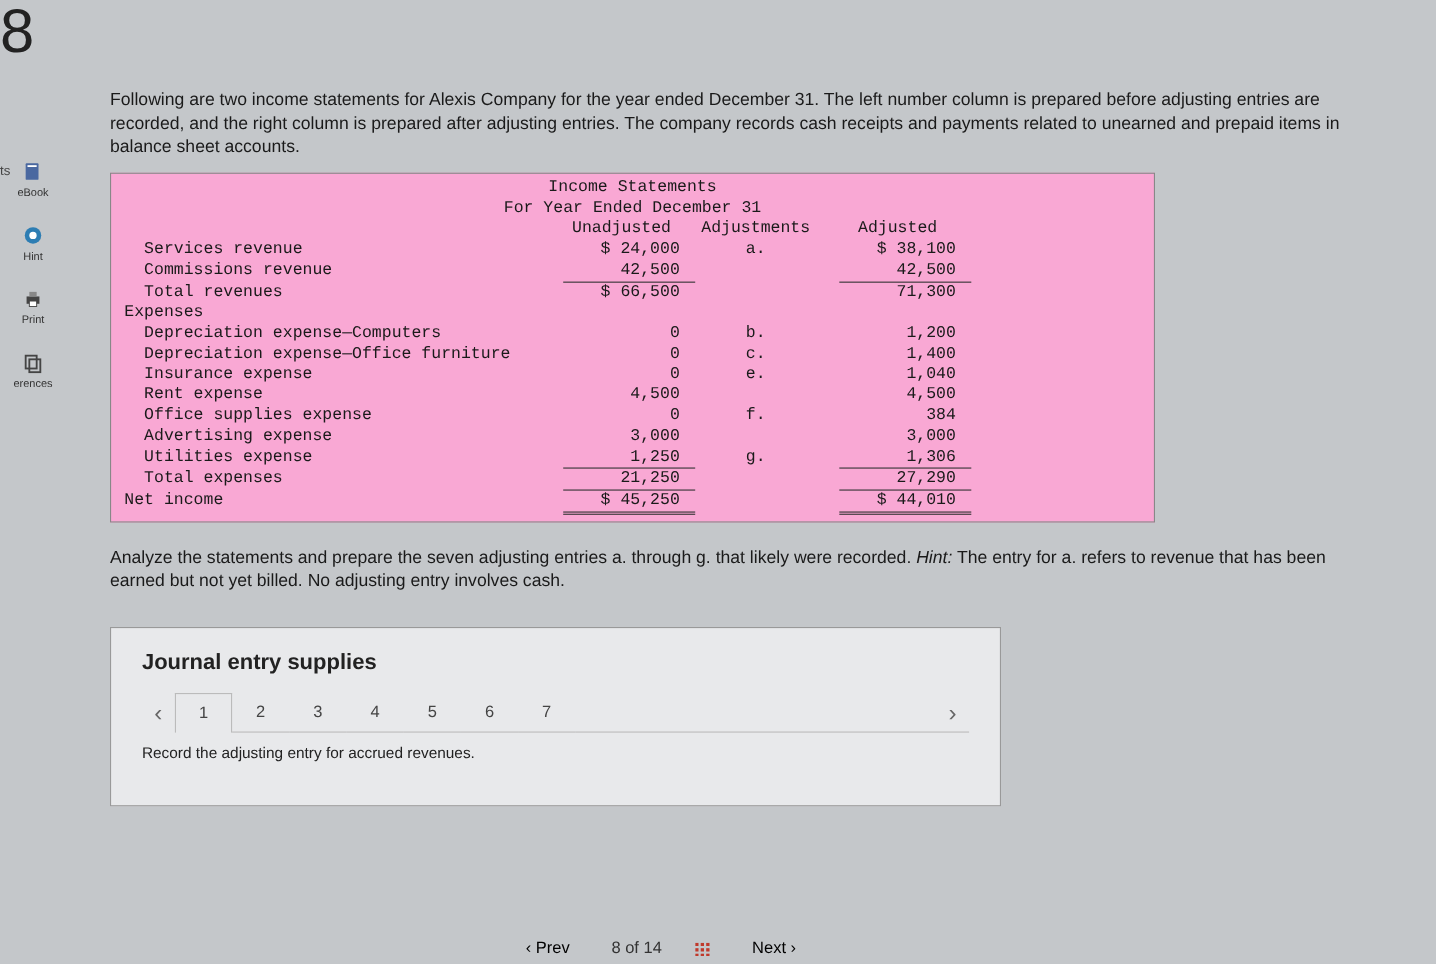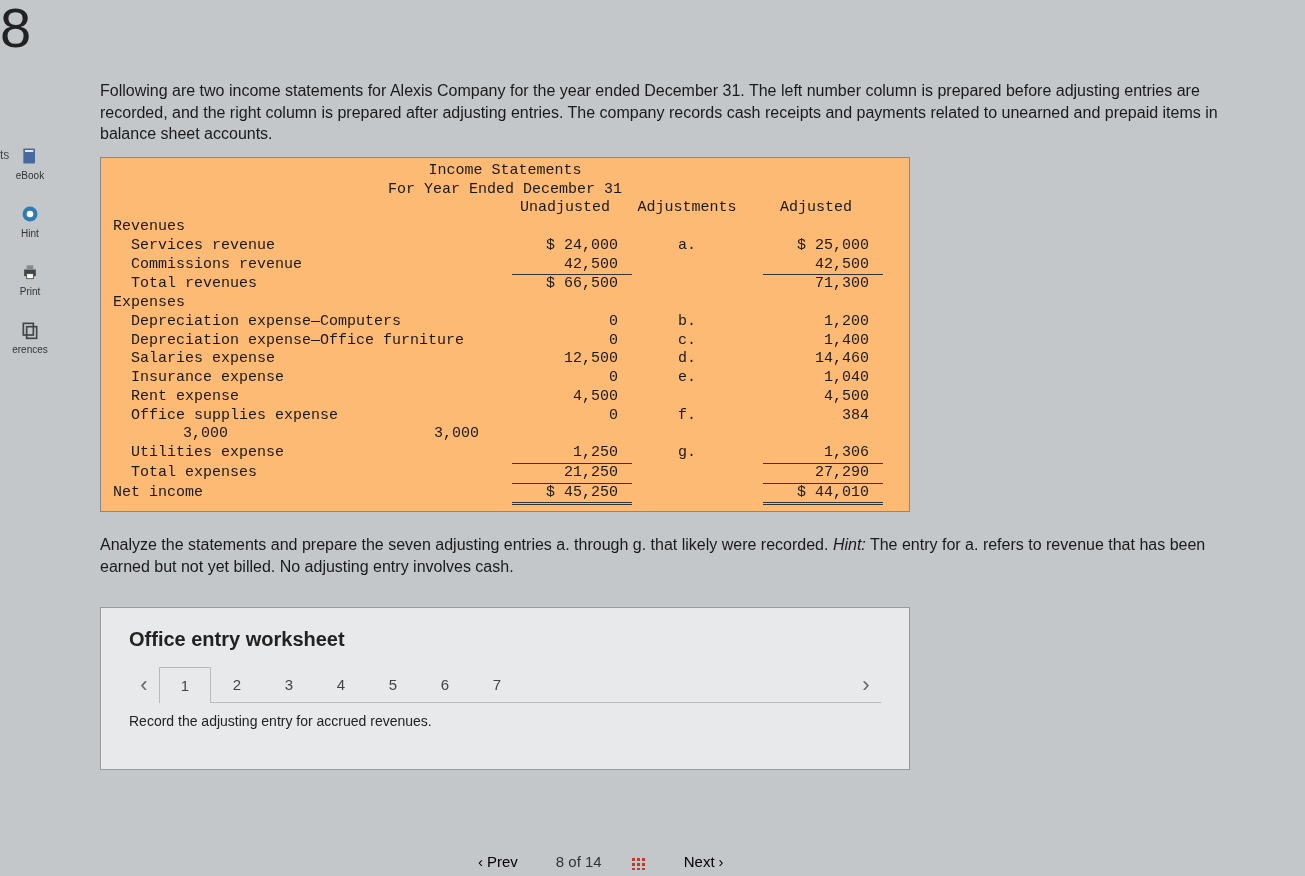--- a/index.html
+++ b/index.html
@@ -48,23 +48,23 @@
     top: 80px;
     width: 1150px;
   }
   .intro {
     font-size: 16px;
     line-height: 1.35;
     color: #1a1a1a;
     margin-bottom: 12px;
   }
   .statement-box {
-    background: #fdba74;
+    background: #f9a8d4;
     border: 1px solid #888;
-    width: 810px;
+    width: 950px;
     font-family: "Courier New", monospace;
     font-size: 15px;
     line-height: 1.25;
     padding: 4px 0 6px 0;
     margin-bottom: 22px;
   }
   .stmt-title { text-align: center; }
   .stmt-row { display:flex; }
   .stmt-label { flex: 0 0 390px; padding-left: 12px; white-space: pre; }
   .stmt-col { flex: 0 0 120px; text-align: right; padding-right: 14px; white-space: pre; margin-left: 21px; }
@@ -176,30 +176,24 @@
   <div class="statement-box">
     <div class="stmt-title">Income Statements</div>
     <div class="stmt-title">For Year Ended December 31</div>
     <div class="stmt-row stmt-header-row">
       <div class="stmt-label"></div>
       <div class="stmt-col">Unadjusted</div>
       <div class="stmt-adj">Adjustments</div>
       <div class="stmt-col">Adjusted</div>
     </div>
     <div class="stmt-row">
-      <div class="stmt-label">Revenues</div>
-      <div class="stmt-col"></div>
-        <div class="stmt-adj"></div>
-        <div class="stmt-col"></div>
-    </div>
-    <div class="stmt-row">
       <div class="stmt-label">  Services revenue</div>
       <div class="stmt-col">$ 24,000</div>
       <div class="stmt-adj">a.</div>
-      <div class="stmt-col">$ 25,000</div>
+      <div class="stmt-col">$ 38,100</div>
     </div>
     <div class="stmt-row">
       <div class="stmt-label">  Commissions revenue</div>
       <div class="stmt-col underline-bottom">42,500</div>
       <div class="stmt-adj"></div>
       <div class="stmt-col underline-bottom">42,500</div>
     </div>
     <div class="stmt-row">
       <div class="stmt-label">  Total revenues</div>
       <div class="stmt-col">$ 66,500</div>
@@ -218,44 +212,39 @@
       <div class="stmt-adj">b.</div>
       <div class="stmt-col">1,200</div>
     </div>
     <div class="stmt-row">
       <div class="stmt-label">  Depreciation expense—Office furniture</div>
       <div class="stmt-col">0</div>
       <div class="stmt-adj">c.</div>
       <div class="stmt-col">1,400</div>
     </div>
     <div class="stmt-row">
-      <div class="stmt-label">  Salaries expense</div>
-      <div class="stmt-col">12,500</div>
-      <div class="stmt-adj">d.</div>
-      <div class="stmt-col">14,460</div>
-    </div>
-    <div class="stmt-row">
       <div class="stmt-label">  Insurance expense</div>
       <div class="stmt-col">0</div>
       <div class="stmt-adj">e.</div>
       <div class="stmt-col">1,040</div>
     </div>
     <div class="stmt-row">
       <div class="stmt-label">  Rent expense</div>
       <div class="stmt-col">4,500</div>
       <div class="stmt-adj"></div>
       <div class="stmt-col">4,500</div>
     </div>
     <div class="stmt-row">
       <div class="stmt-label">  Office supplies expense</div>
       <div class="stmt-col">0</div>
       <div class="stmt-adj">f.</div>
       <div class="stmt-col">384</div>
     </div>
     <div class="stmt-row">
+      <div class="stmt-label">  Advertising expense</div>
       <div class="stmt-col">3,000</div>
       <div class="stmt-adj"></div>
       <div class="stmt-col">3,000</div>
     </div>
     <div class="stmt-row">
       <div class="stmt-label">  Utilities expense</div>
       <div class="stmt-col underline-bottom">1,250</div>
       <div class="stmt-adj">g.</div>
       <div class="stmt-col underline-bottom">1,306</div>
     </div>
@@ -272,21 +261,21 @@
       <div class="stmt-col dbl-under">$ 44,010</div>
     </div>
   </div>
 
   <p class="instruction">
     <span>Analyze the statements and prepare the seven adjusting entries a. through g. that likely were recorded. </span><span class="italic">Hint:</span><span> The entry for a. refers to revenue that has been earned but not yet billed. No adjusting entry involves cash.</span>
   </p>
 
 
   <div class="worksheet-box">
-    <div class="worksheet-title">Office entry worksheet</div>
+    <div class="worksheet-title">Journal entry supplies</div>
     <div class="tab-row">
       <button class="tab-nav">
         <span>‹</span>
       </button>
       <div class="tab active">1</div>
       <div class="tab">2</div>
       <div class="tab">3</div>
       <div class="tab">4</div>
       <div class="tab">5</div>
       <div class="tab">6</div>

